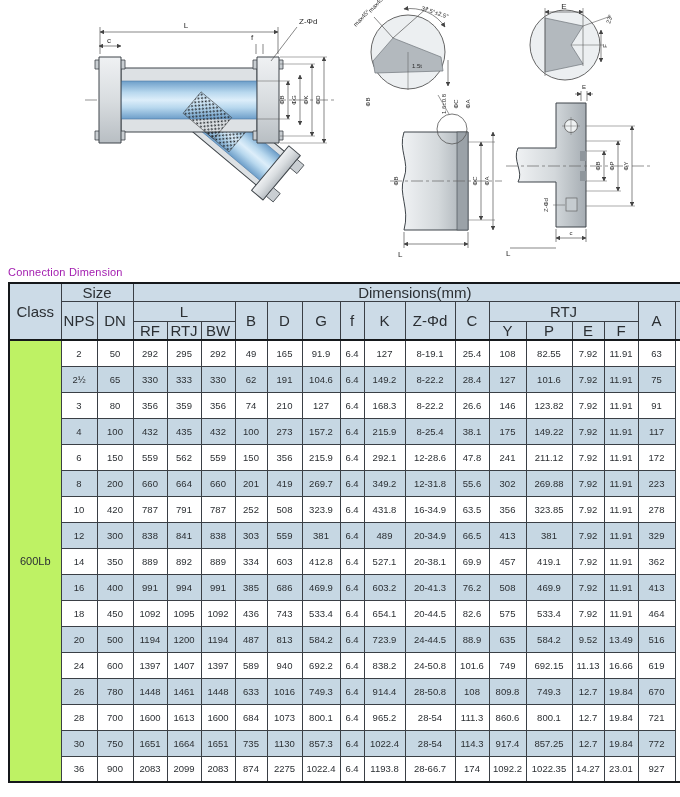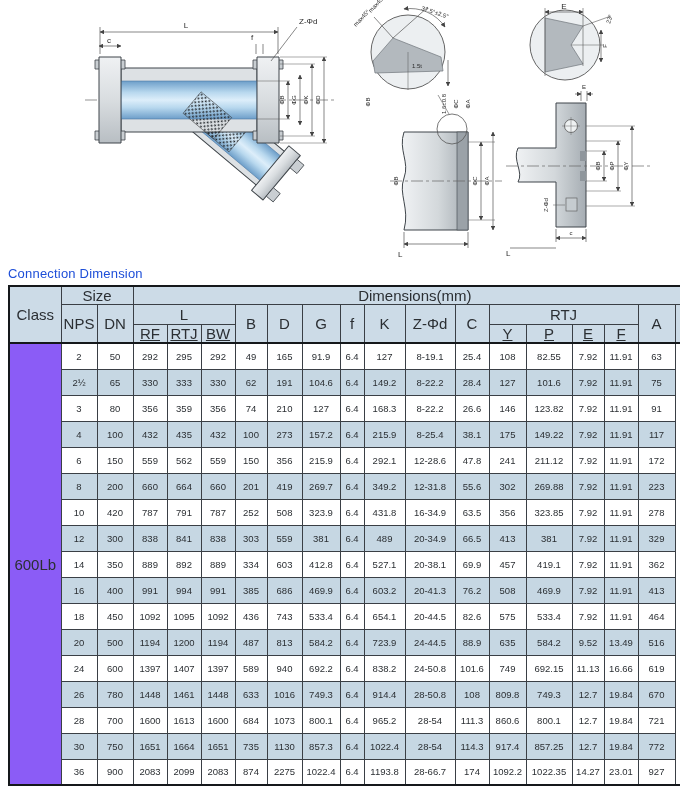--- a/index.html
+++ b/index.html
@@ -12,42 +12,42 @@
   body{
     width:680px;height:797px;background:#ffffff;
     font-family:"Liberation Sans",sans-serif;color:var(--ink);
     position:relative;overflow:hidden;
   }
   .drawings-wrap{width:680px;height:262px;}
   svg text{font-family:"Liberation Sans",sans-serif;fill:#2a2a2a;}
   .lbl{font-size:8px;}
   .lbl-sm{font-size:6px;}
   .title{
-    font-size:13px;color:#1d4ed8;margin:4px 11px 4px 8px;letter-spacing:.2px;
+    font-size:11px;color:#a21caf;margin:4px 11px 4px 8px;letter-spacing:.2px;
   }
   .table-area{padding:0 8px;}
   table.data-table{
     width:664px;border-collapse:collapse;table-layout:fixed;
     border:2px solid #15181b;font-size:9.5px;color:#2b2f33;
   }
   .data-table th,.data-table td{
     border:1px solid #3a3f45;text-align:center;vertical-align:middle;
     padding:0 1px;overflow:hidden;white-space:nowrap;
   }
   .data-table thead th{
     background:var(--header-bg);font-weight:normal;font-size:15px;
   }
   .data-table thead tr:nth-child(1) th{height:18px;}
   .data-table thead tr:nth-child(2) th{height:20px;}
-  .data-table thead tr:nth-child(3) th{height:17px;text-decoration:underline;}
+  .data-table thead tr:nth-child(3) th{height:17px;}
   .data-table thead{border-bottom:2px solid #15181b;}
   .data-table td.val{height:26px;background:#ffffff;}
   .data-table tbody tr:nth-child(even) td.val{background:var(--stripe);}
   .data-table td.class-cell{
-    background:#8b5cf6;font-size:15px;width:52px;
+    background:#bef264;font-size:11px;width:52px;
   }
   .data-table td.q-cell{background:#ffffff;width:22px;padding:0;}
 </style>
 </head>
 <body>
 
 <div class="drawings-wrap">
 <svg width="680" height="262" viewBox="0 0 680 262">
   <defs>
     <linearGradient id="pipeV" x1="0" y1="0" x2="0" y2="1">

